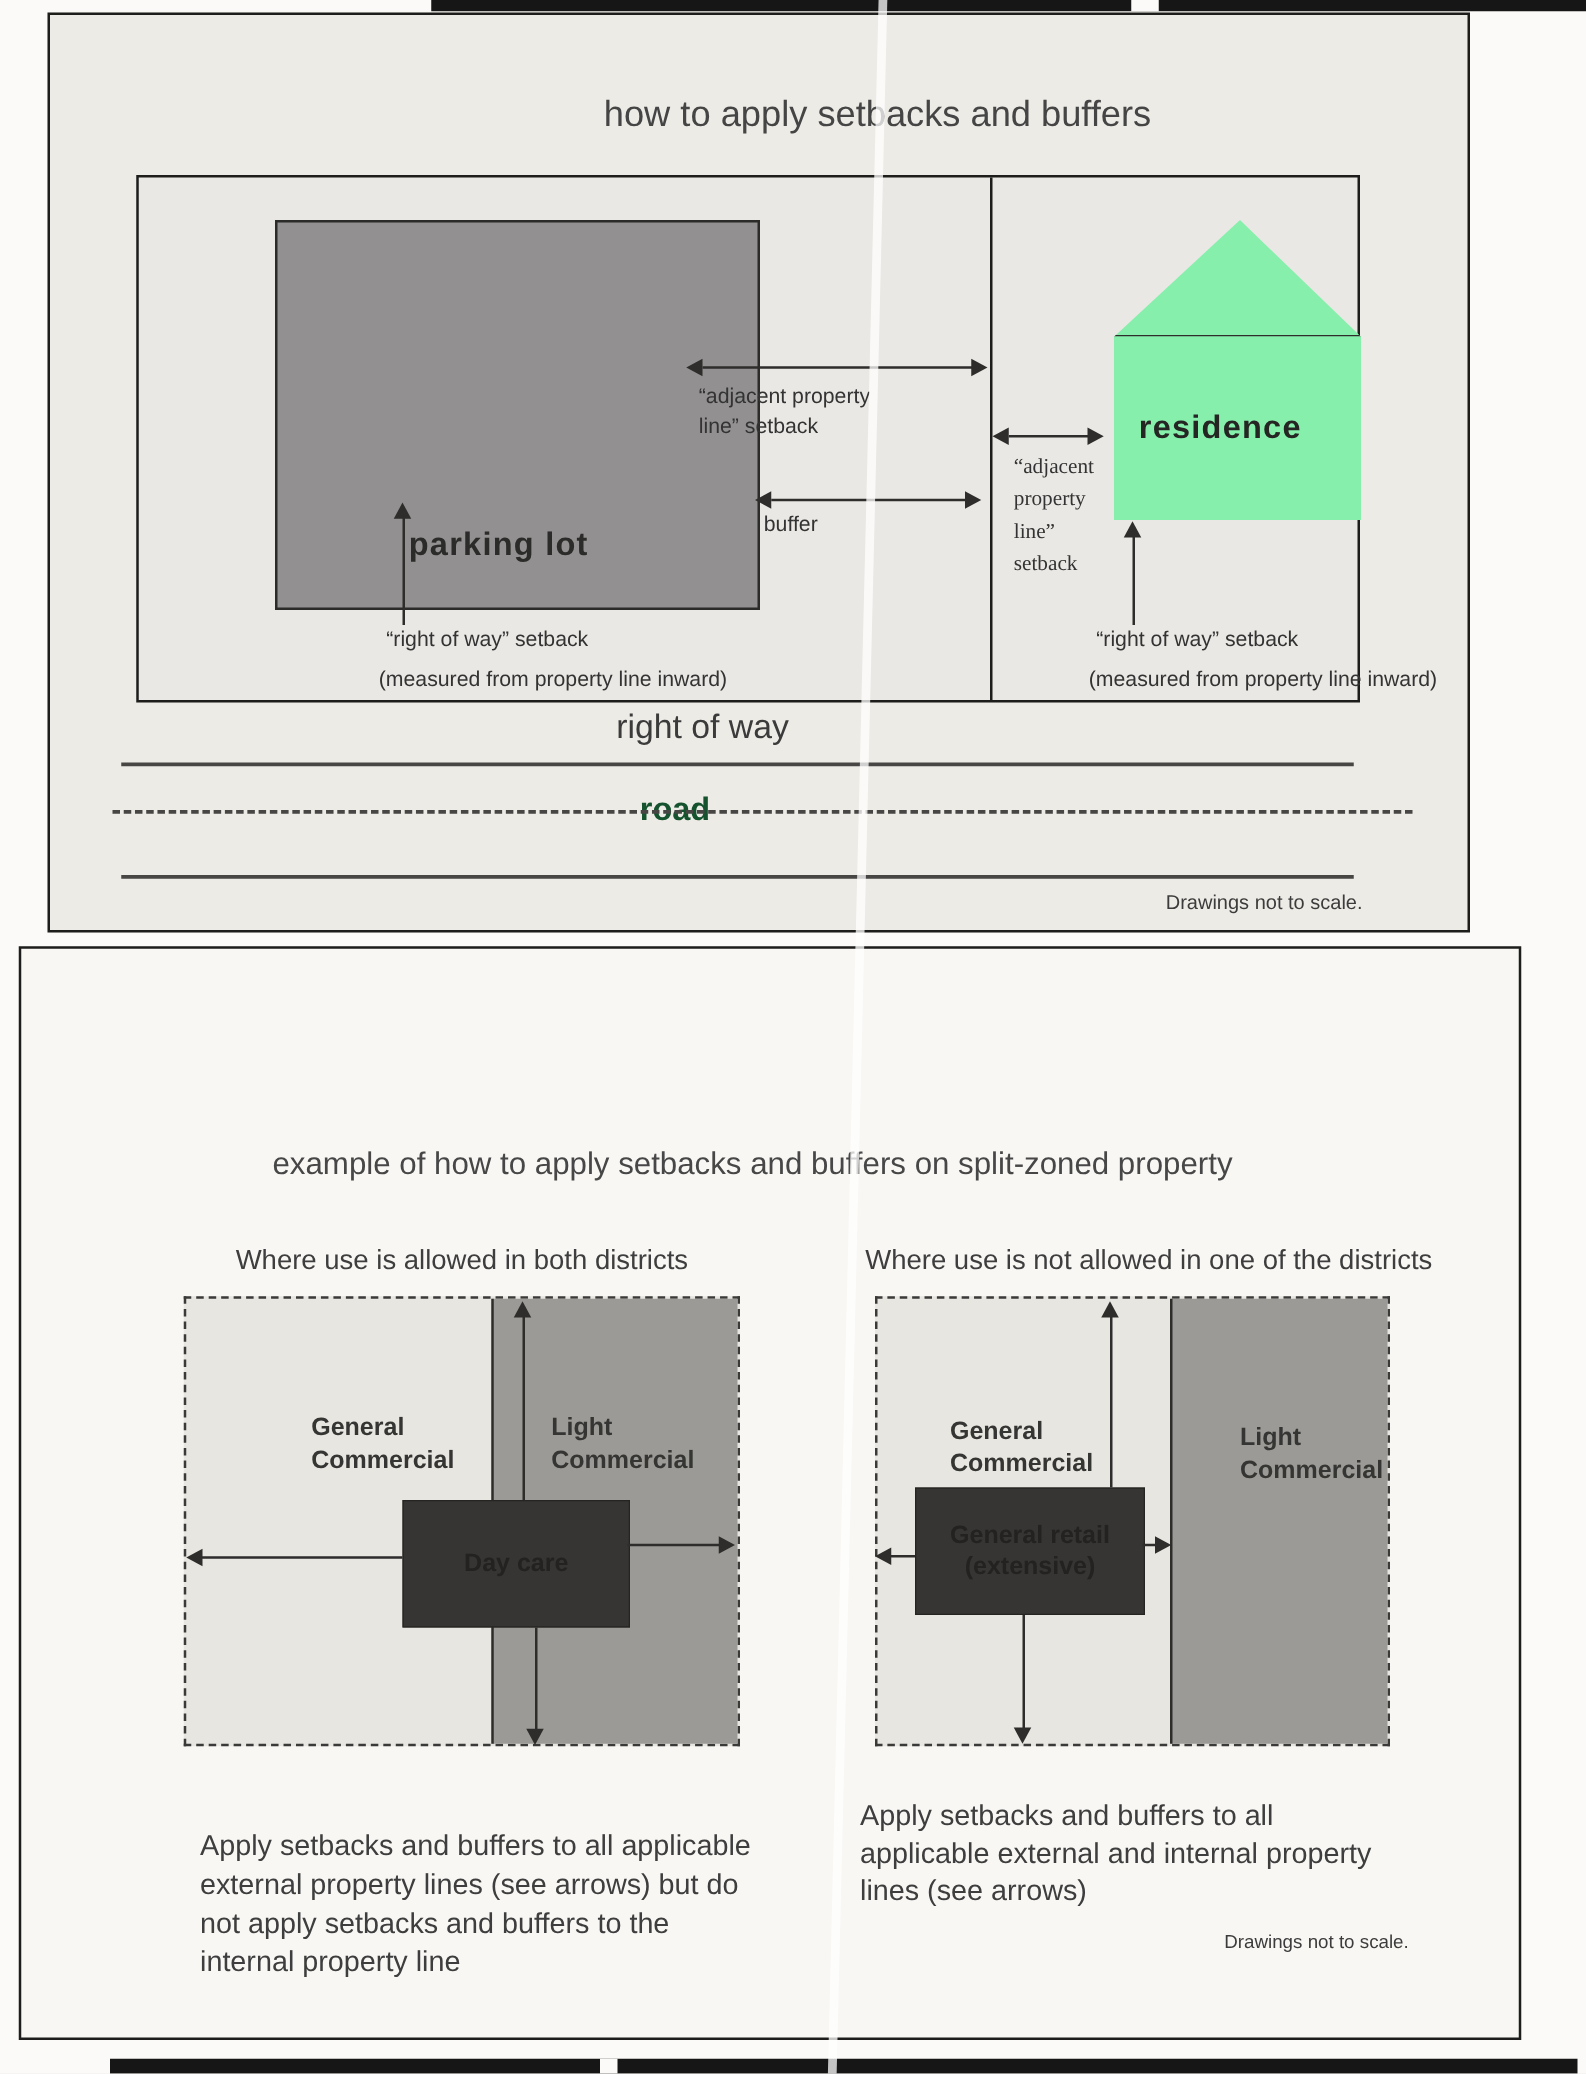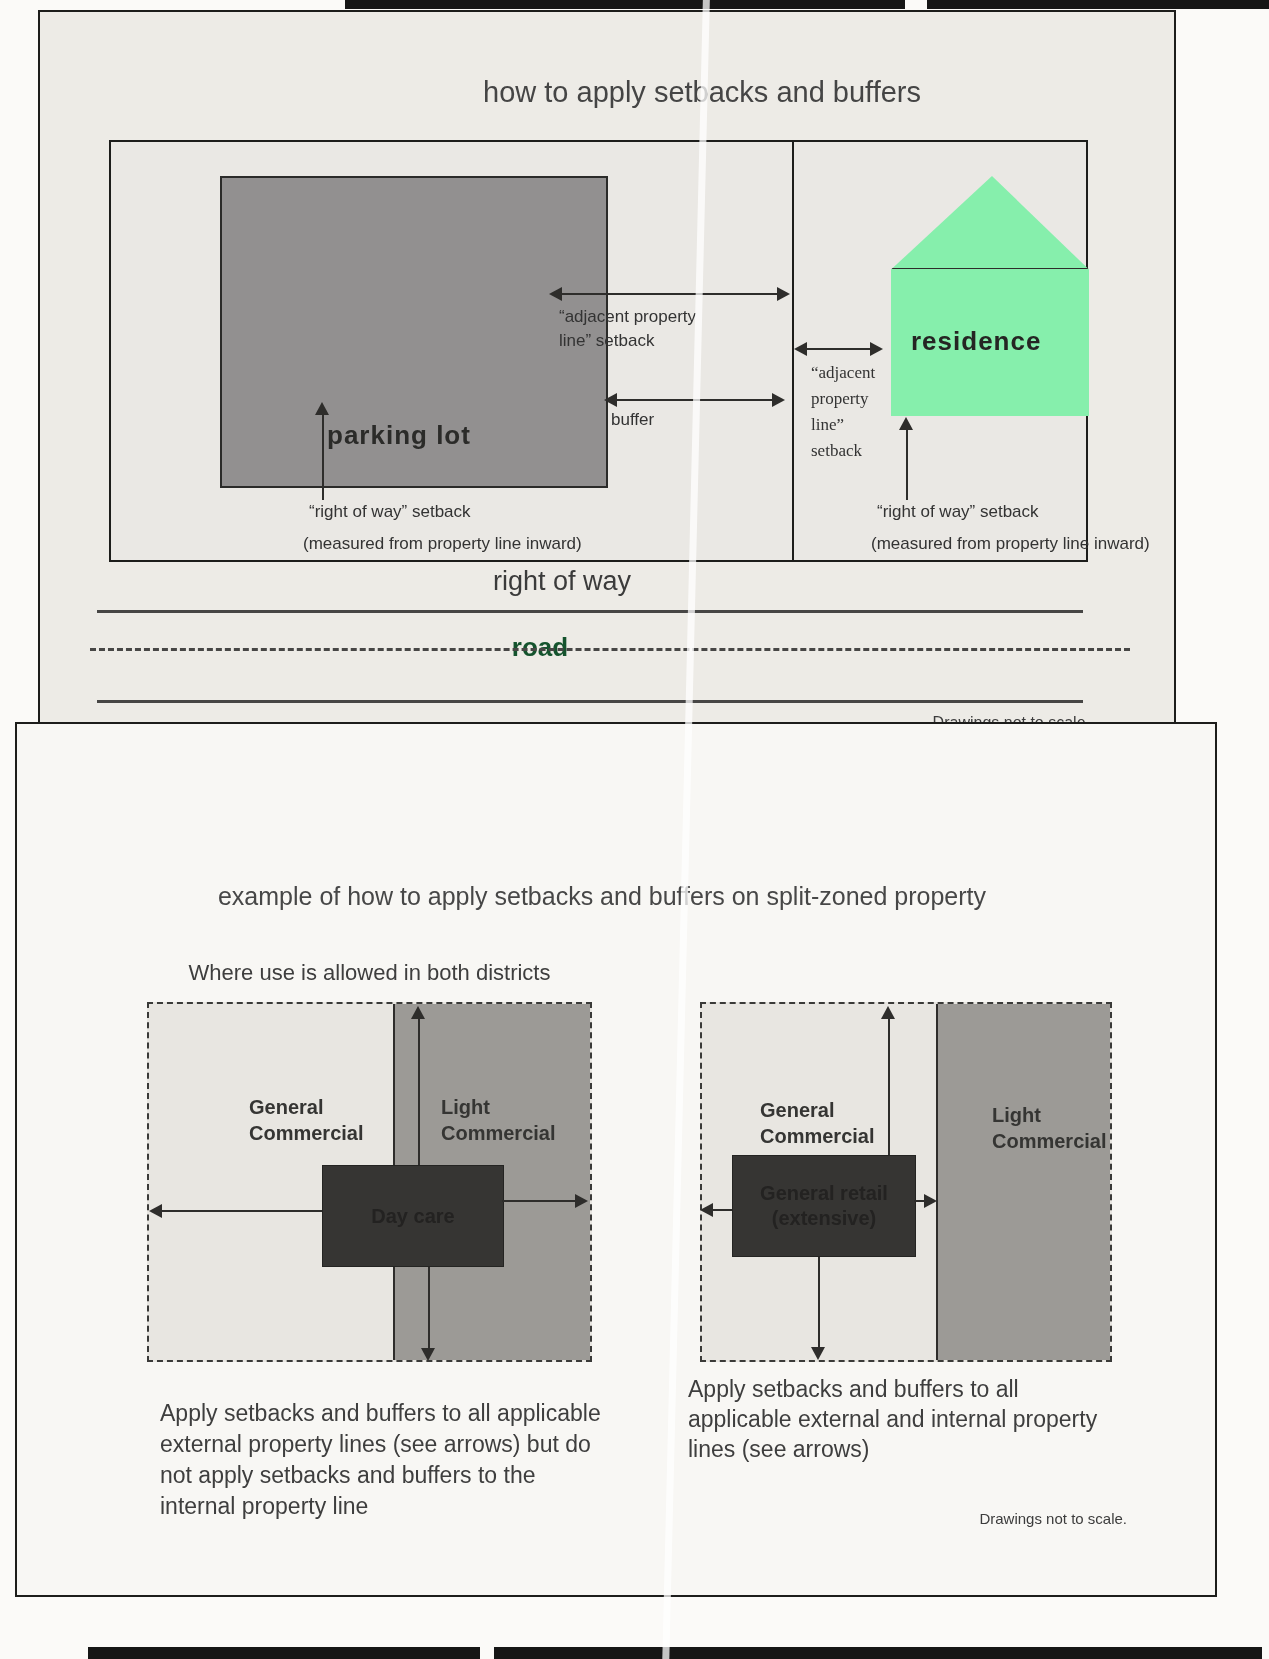--- a/index.html
+++ b/index.html
@@ -30,33 +30,33 @@
   .residence-label{left:20px;top:150px;font-size:26px;font-weight:bold;color:#252523;letter-spacing:1px;}
   .small{font-size:17px;color:#333;}
   .stack{line-height:26px;font-family:Liberation Serif, serif;}
   .row-heading{left:140px;top:554px;width:764px;text-align:center;font-size:27px;font-weight:normal;color:#3b3b3b;}
   .hline{left:57px;width:986px;height:3px;background:#474645;}
   .roadline{left:50px;top:636px;width:1040px;border-top:3px dashed #474645;z-index:3;}
   .road-label{left:430px;top:620px;width:140px;text-align:center;font-size:26px;font-weight:bold;color:#14532d;z-index:2;}
   .note{font-size:16px;color:#3c3c3c;}
 
   
-  #fig2{left:15px;top:722px;width:1198px;height:871px;border:2px solid #1d1d1b;background:#f8f7f4;}
+  #fig2{left:15px;top:757px;width:1198px;height:871px;border:2px solid #1d1d1b;background:#f8f7f4;}
   .f2-title{left:85px;top:158px;width:1000px;text-align:center;font-size:25px;color:#474747;}
   .subhead{top:236px;text-align:center;font-size:22px;color:#3e3e3e;}
   .dbox{border:2px dashed #3a3a38;background:#e8e6e1;box-sizing:border-box;}
   #boxL{left:130px;top:278px;width:445px;height:360px;}
   #boxR{left:683px;top:278px;width:412px;height:360px;}
   .darkzone{top:0;height:100%;background:#9c9a96;}
   .zoneline{top:0;width:2px;height:100%;background:#2e2d2b;}
   .zone-label{font-size:20px;font-weight:bold;color:#353533;line-height:26px;}
   .usebox{background:#363533;border:1px solid #242422;display:flex;align-items:center;justify-content:center;
           flex-direction:column;text-align:center;}
   .use-label{font-size:20px;font-weight:bold;color:#232221;line-height:25px;}
-  .caption{font-size:23px;color:#3e3e3e;line-height:31px;}
+  .caption{font-size:23px;color:#3e3e3e;line-height:31px;margin-top:28px;}
   .note2{font-size:15px;color:#3c3c3c;}
 
   
   #strip-top{left:345px;top:0;width:924px;height:9px;background:#161616;}
   #strip-top-notch{left:560px;top:0;width:22px;height:9px;background:#fbfaf8;}
   #strip-bottom{left:88px;top:1647px;width:1174px;height:12px;background:#161616;}
   #strip-bottom-notch{left:392px;top:0;width:14px;height:12px;background:#fbfaf8;}
   #seam{left:703px;top:-6px;width:7px;height:1680px;background:rgba(255,255,255,0.75);
         transform:rotate(1.4deg);transform-origin:top center;z-index:50;}
 </style>
@@ -119,20 +119,21 @@
     <div class="abs road-label">road</div>
     <div class="abs roadline"></div>
     <div class="abs hline" style="top:688px;"></div>
     <div class="abs note" style="right:84px;top:702px;">Drawings not to scale.</div>
   </div>
 
   <div id="fig2" class="abs">
     <div class="abs f2-title">example of how to apply setbacks and buffers on split-zoned property</div>
 
     <div class="abs subhead" style="left:130px;width:445px;">Where use is allowed in both districts</div>
+    <div class="abs subhead" style="left:612px;width:580px;">Where use is not allowed in one of the districts</div>
 
     <div id="boxL" class="abs dbox">
       <div class="abs darkzone" style="left:245px;width:196px;"></div>
       <div class="abs zoneline" style="left:244px;"></div>
       <div class="abs zone-label" style="left:100px;top:90px;">
         <div>General</div>
         <div>Commercial</div>
       </div>
       <div class="abs zone-label" style="left:292px;top:90px;">
         <div>Light</div>

